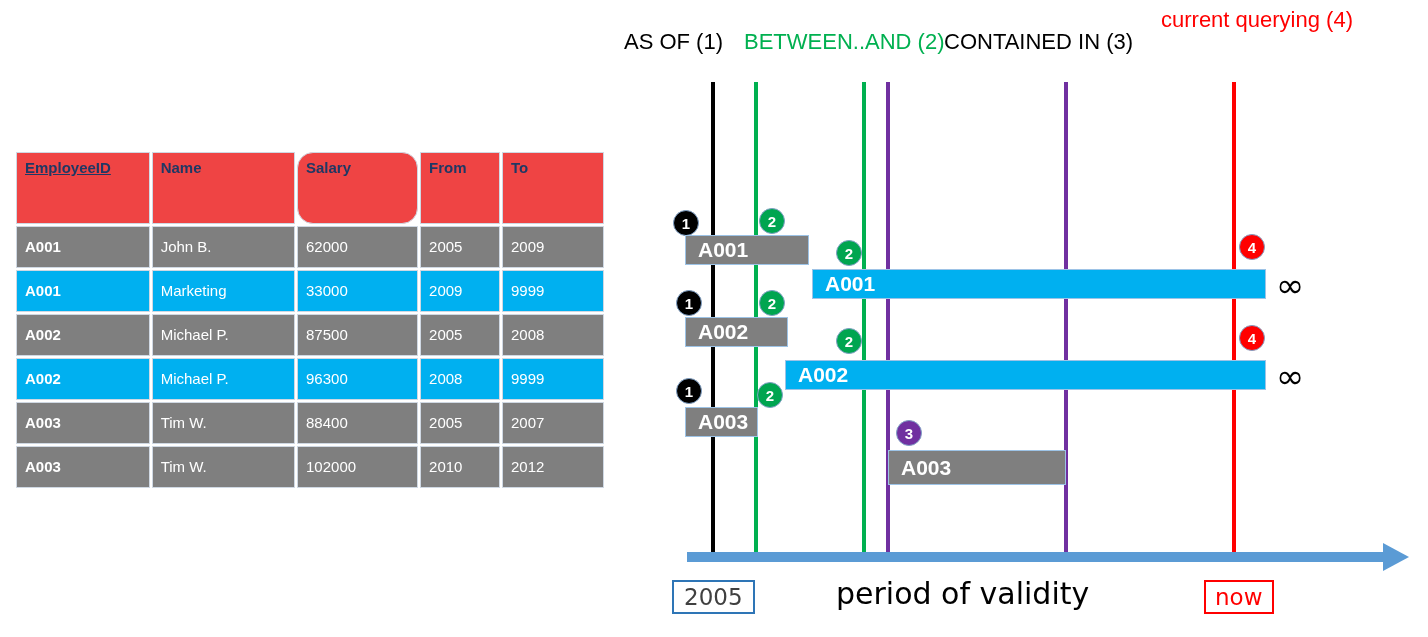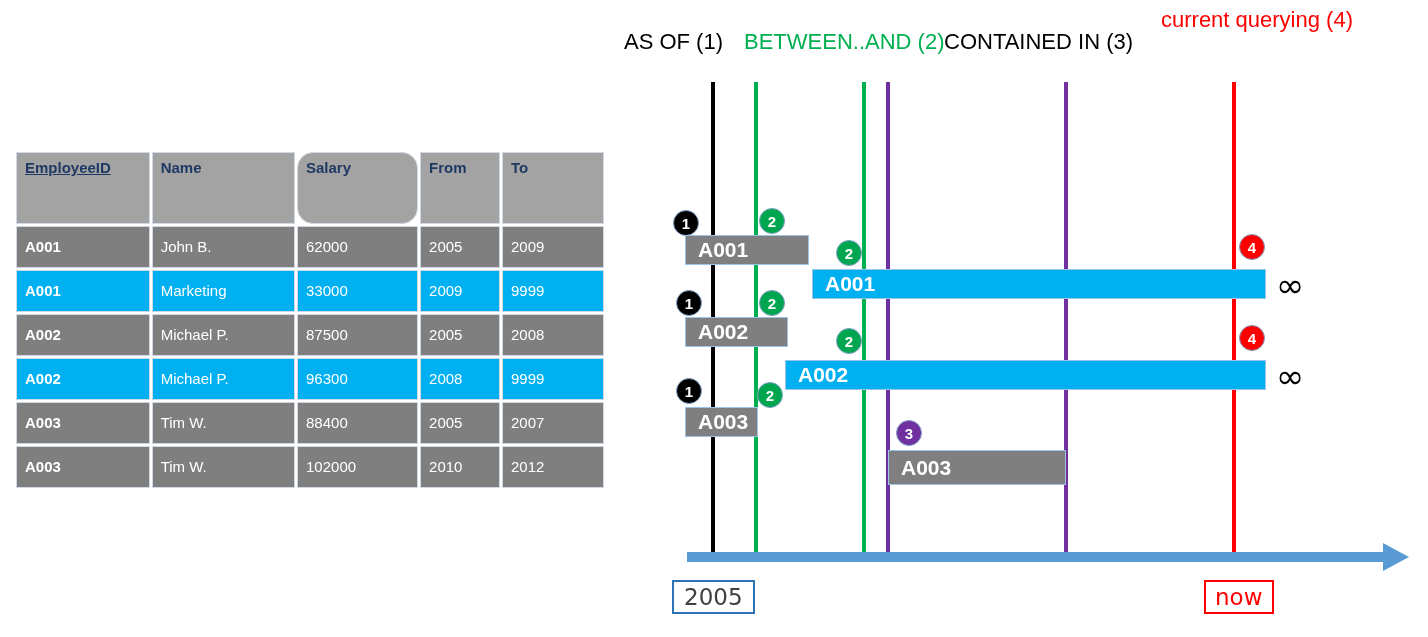--- a/index.html
+++ b/index.html
@@ -11,21 +11,21 @@
   
   #emp-table{
     position:absolute;left:14px;top:150px;width:592px;
     border-collapse:separate;border-spacing:2px;
   }
   #emp-table th,#emp-table td{
     padding:6px 8px;font-size:15px;line-height:1.2;text-align:left;
     vertical-align:middle;border:1px solid #cfd8e3;
   }
   #emp-table thead th{
-    background:#a3a3a3;color:#1f3864;font-weight:bold;height:58px;
+    background:#ef4444;color:#1f3864;font-weight:bold;height:58px;
     vertical-align:top;
   }
   #emp-table thead th.key span{ text-decoration:underline; }
   #emp-table tbody tr.gray td{ background:#7f7f7f;color:#ffffff;height:28px;}
   #emp-table tbody tr.cyan td{ background:#00b0f0;color:#ffffff;height:28px;}
   #emp-table tbody td.idcol{ font-weight:bold; }
   .col-id{width:128px;} .col-name{width:150px;} .col-sal{width:125px;border-radius:16px;}
   .col-from{width:72px;} .col-to{width:105px;}
 
   
@@ -170,14 +170,15 @@
   <div class="badge b2" style="left:757px;top:382px;">2</div>
   <div class="badge b3" style="left:896px;top:420px;">3</div>
 
   <div class="bar gray" style="left:685px;top:407px;width:73px;">A003</div>
   <div class="bar gray" style="left:888px;top:450px;width:178px;height:35px;">A003</div>
 
   <div class="axis-line"></div>
   <div class="axis-arrow"></div>
 
   <div class="tagbox" style="left:672px;top:580px;">2005</div>
+  <div class="axis-title" style="left:836px;top:576px;">period of validity</div>
   <div class="tagbox red" style="left:1204px;top:580px;">now</div>
 </div>
 
 </body></html>

